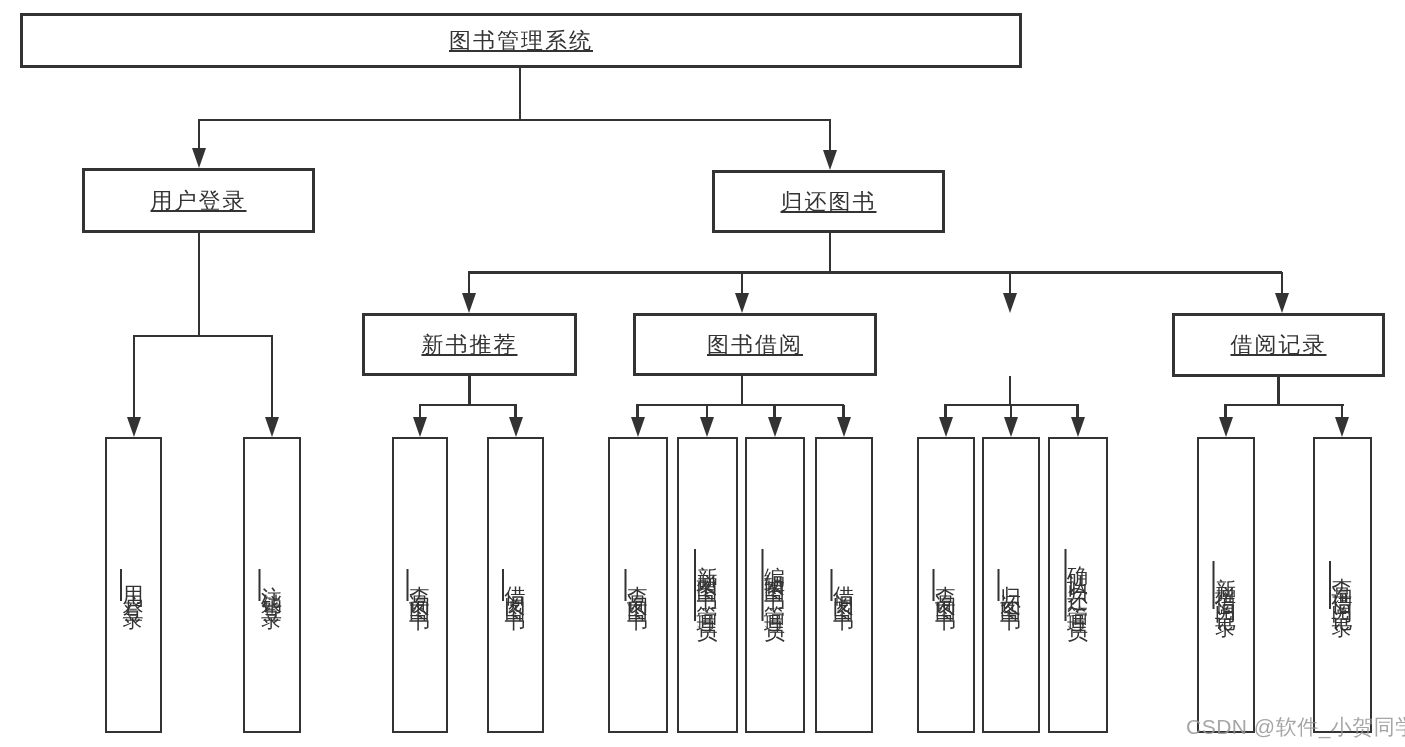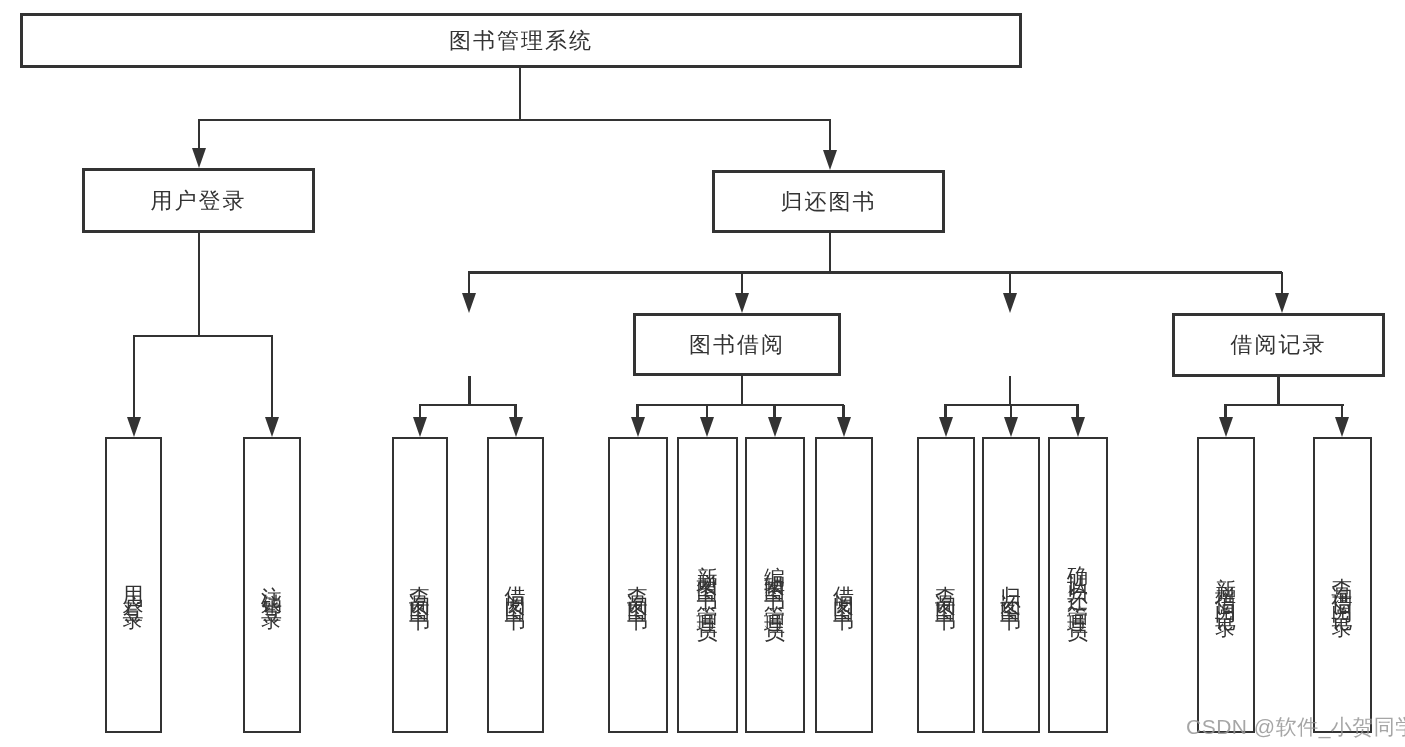--- a/index.html
+++ b/index.html
@@ -3,21 +3,21 @@
 <meta charset="utf-8">
 <style>
   html,body { margin:0; padding:0; background:#ffffff; }
   .canvas {
     position:relative; width:1405px; height:747px; background:#ffffff;
     font-family:"Liberation Sans","DejaVu Sans",sans-serif; color:#333333; overflow:hidden;
   }
   .box {
     position:absolute; box-sizing:border-box; background:#ffffff;
     border:3px solid #333333; display:flex; align-items:center; justify-content:center;
-    font-size:22px; letter-spacing:2px; color:#333333; z-index:2;
+    font-size:22px; letter-spacing:2px; color:#333333; z-index:2;text-decoration:underline;
   }
   .vbox {
     border-width:2.5px; writing-mode:vertical-rl; text-orientation:mixed;
     font-size:21px; letter-spacing:8px; line-height:1;
   }
   .vl { position:absolute; width:2.5px; background:#333333; z-index:1; }
   .hl { position:absolute; height:2.5px; background:#333333; z-index:1; }
   .ah {
     position:absolute; width:0; height:0; z-index:1;
     border-left:7px solid transparent; border-right:7px solid transparent;
@@ -62,21 +62,24 @@
   <div class="hl" style="left:468px;top:271px;width:814px"></div>
   <div class="vl" style="left:467.75px;top:272px;height:23px"></div>
   <div class="vl" style="left:740.75px;top:272px;height:23px"></div>
   <div class="vl" style="left:1008.75px;top:272px;height:23px"></div>
   <div class="vl" style="left:1280.75px;top:272px;height:23px"></div>
   <div class="ah" style="left:462px;top:293px"></div>
   <div class="ah" style="left:735px;top:293px"></div>
   <div class="ah" style="left:1003px;top:293px"></div>
   <div class="ah" style="left:1275px;top:293px"></div>
 
-  <div class="box" style="left:633px;top:313px;width:208px;height:63px">
+  <div class="box" style="left:362px;top:313px;width:215px;height:63px">
+    <span>新书推荐</span>
+  </div>
+  <div class="box" style="left:633px;top:313px;width:244px;height:63px">
     <span>图书借阅</span>
   </div>
   <div class="box" style="left:1172px;top:313px;width:213px;height:64px">
     <span>借阅记录</span>
   </div>
 
   <div class="vl" style="left:468.25px;top:376px;height:30px"></div>
   <div class="hl" style="left:419px;top:403.75px;width:98px"></div>
   <div class="vl" style="left:418.75px;top:405px;height:14px"></div>
   <div class="vl" style="left:514.25px;top:405px;height:14px"></div>

